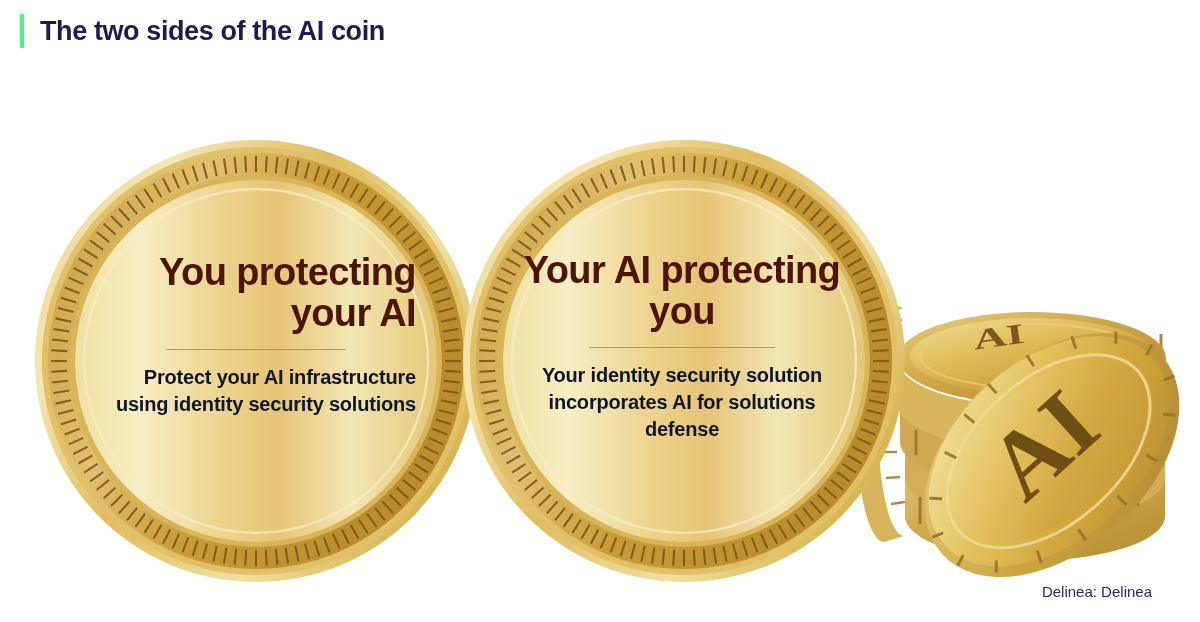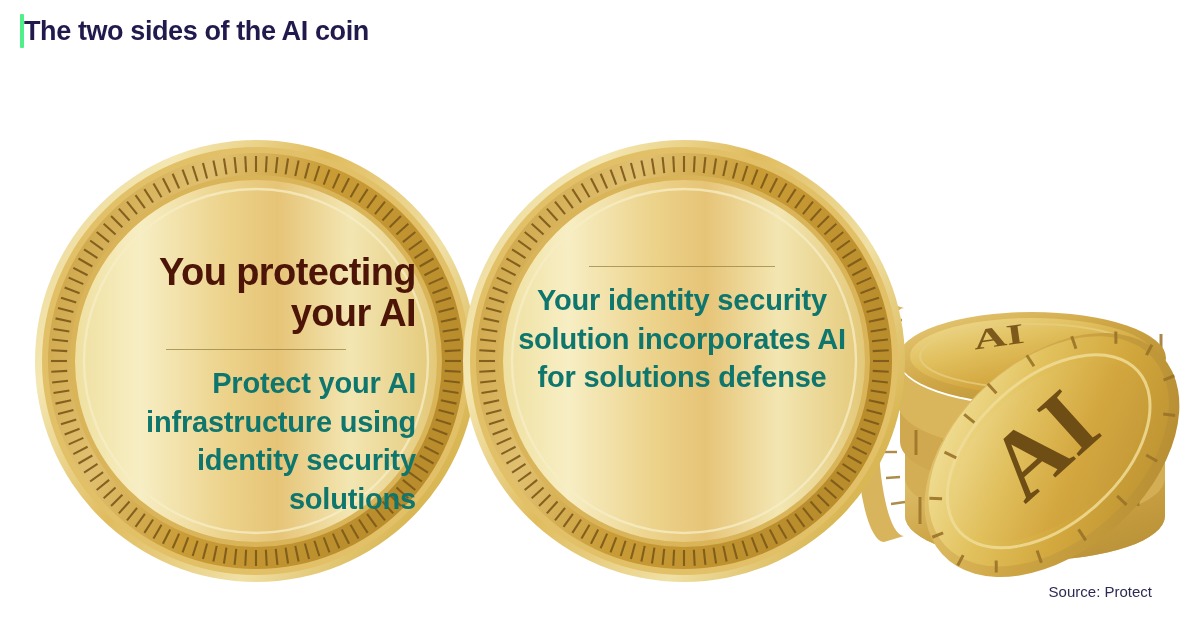--- a/index.html
+++ b/index.html
@@ -15,20 +15,21 @@
     position: relative;
   }
 
   
   #title-bar {
     position: absolute;
     left: 20px;
     top: 14px;
     display: flex;
     align-items: center;
+    gap: 16px;
   }
   #accent-rule {
     width: 4px;
     height: 34px;
     background: #4ff08a;
     border-radius: 1px;
   }
   #page-title {
     font-size: 27px;
     font-weight: bold;
@@ -70,23 +71,23 @@
     line-height: 1.07;
     letter-spacing: -0.6px;
   }
   .coin-divider {
     height: 1px;
     background: #9a8340;
     margin: 16px auto 14px auto;
     opacity: .75;
   }
   .coin-body {
-    font-size: 29px;
+    font-size: 20px;
     font-weight: bold;
-    color: #0f766e;
+    color: #0f172a;
     line-height: 1.33;
     letter-spacing: -0.2px;
   }
 
   #coin-left-text  { left: 96px;  top: 252px; width: 320px; text-align: right; }
   #coin-right-text { left: 518px; top: 250px; width: 328px; }
   #coin-left-text  .coin-divider { width: 180px; }
   #coin-right-text .coin-divider { width: 186px; }
 </style>
 </head>
@@ -486,17 +487,18 @@
   <div id="page-title">The two sides of the AI coin</div>
 </div>
 
 <div class="coin-text" id="coin-left-text">
   <div class="coin-heading">You protecting your AI</div>
   <div class="coin-divider"></div>
   <div class="coin-body">Protect your AI infrastructure using identity security solutions</div>
 </div>
 
 <div class="coin-text" id="coin-right-text">
+  <div class="coin-heading">Your AI protecting you</div>
   <div class="coin-divider"></div>
   <div class="coin-body">Your identity security solution incorporates AI for solutions defense</div>
 </div>
 
-<div id="source-note">Source: Protect</div>
+<div id="source-note">Delinea: Delinea</div>
 
 </body></html>

